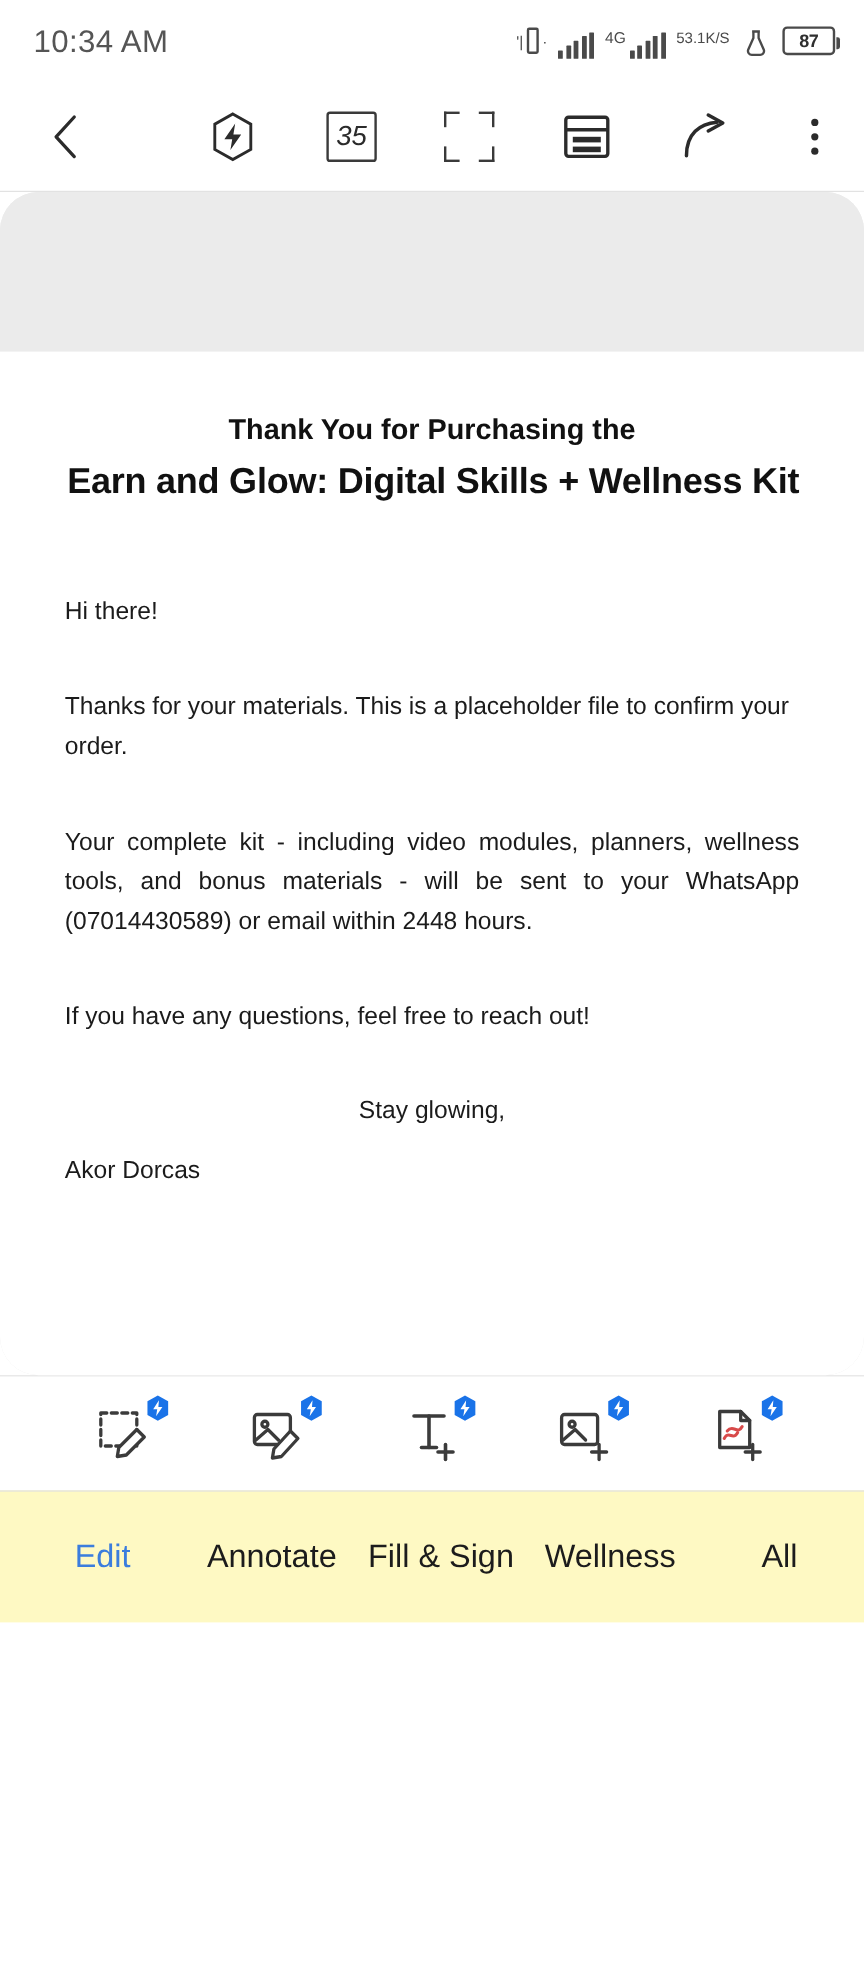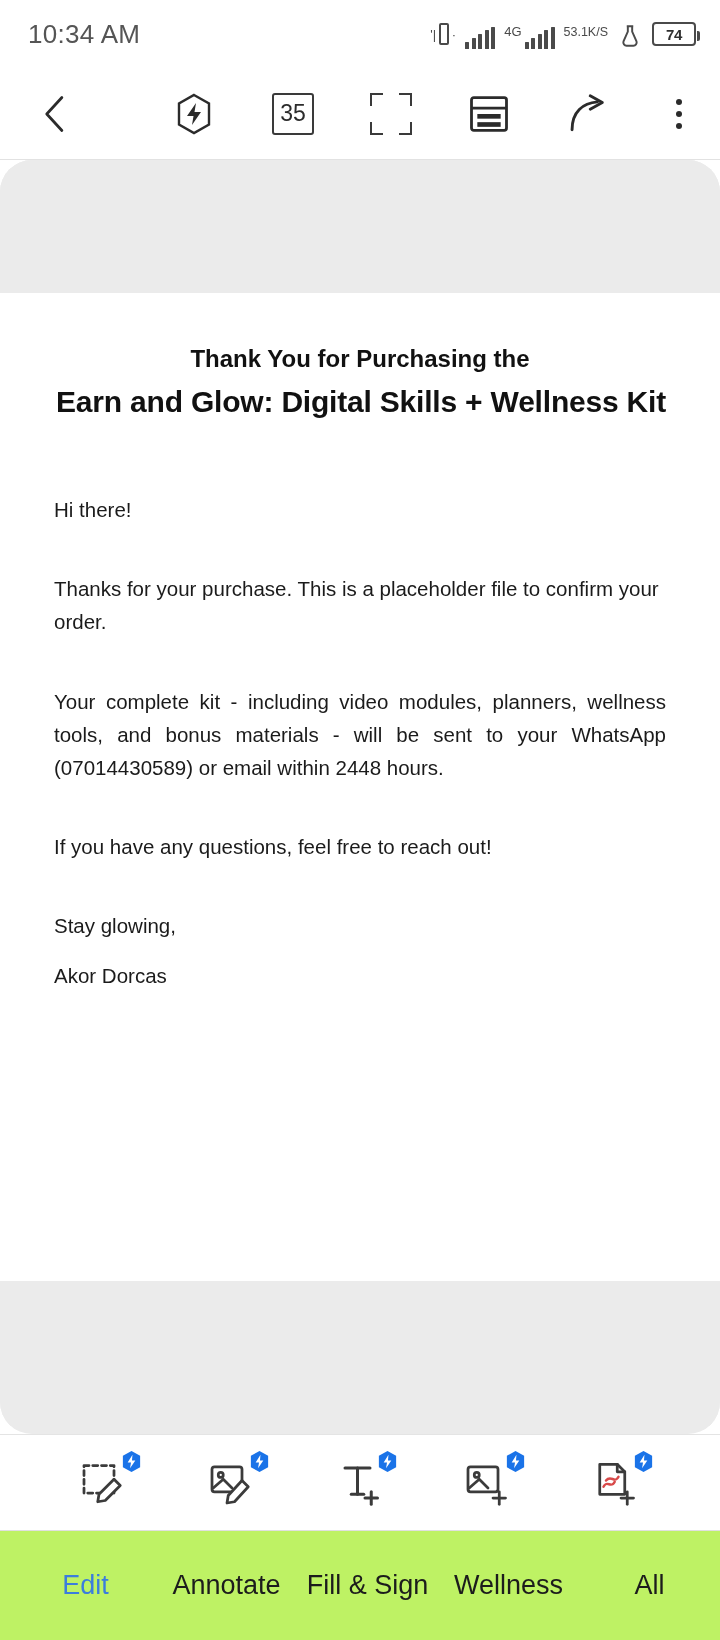--- a/index.html
+++ b/index.html
@@ -4,21 +4,21 @@
 <style>
   * { box-sizing: border-box; margin: 0; padding: 0; }
   html, body {
     width: 720px; height: 1640px;
     background: #ffffff;
     font-family: "Liberation Sans", sans-serif;
     overflow: hidden;
   }
   .screen {
     position: relative;
-    width: 720px; height: 1640px;
+    width: 720px; height: 1352px;
     display: flex; flex-direction: column;
     background: #ffffff;
   }
 
   
   .status-bar {
     height: 68px;
     flex: 0 0 68px;
     display: flex;
     align-items: center;
@@ -79,20 +79,21 @@
     height: 92px;
     display: flex;
     align-items: center;
     background: #ffffff;
     border-bottom: 1px solid #e2e2e2;
     padding: 0 30px 0 32px;
   }
   .tb-btn {
     display: flex; align-items: center; justify-content: center;
     color: #2b2b2b;
+    font-style: italic;
   }
   .tb-back { width: 46px; }
   .tb-spacer { flex: 1 1 auto; }
   .tb-group { display: flex; align-items: center; gap: 56px; }
   .hex {
     width: 44px; height: 44px;
     position: relative;
     display: flex; align-items: center; justify-content: center;
   }
   .pagebox {
@@ -140,21 +141,21 @@
   }
   .doc-body { margin-top: 74px; }
   .doc-p {
     font-size: 20.5px;
     color: #1b1b1b;
     line-height: 1.62;
     margin-bottom: 46px;
     text-align: justify;
   }
   .doc-p.no-justify { text-align: left; }
-  .doc-p.tight { margin-bottom: 0; }
+  .doc-p.tight { margin-bottom: 0; text-align: center; }
   .gap-bottom { height: 145px; background: #ebebeb; }
 
   
   .tool-strip {
     flex: 0 0 96px;
     height: 96px;
     background: #ffffff;
     border-top: 1px solid #e4e4e4;
     display: flex;
     align-items: center;
@@ -170,21 +171,21 @@
   .badge {
     position: absolute;
     top: -4px; right: -8px;
     width: 23px; height: 23px;
   }
 
   
   .tabs {
     flex: 0 0 110px;
     height: 110px;
-    background: #bef264;
+    background: #fef9c3;
     border-top: 1px solid #e0e0e0;
     display: flex;
     align-items: center;
     padding-left: 15px;
   }
   .tab {
     flex: 1 1 0;
     text-align: center;
     font-size: 27px;
     color: #1c1c1c;
@@ -234,21 +235,21 @@
         <span>K/S</span>
       </div>
 
       <div class="si">
         <svg width="26" height="26" viewBox="0 0 24 24" fill="none" stroke="#4a4a4a" stroke-width="1.8">
           <path d="M9 3h6M10 3v5l-4 9a3 3 0 0 0 3 4h6a3 3 0 0 0 3-4l-4-9V3"></path>
         </svg>
       </div>
 
       <div class="si battery">
-        <span class="lvl">74</span>
+        <span class="lvl">87</span>
       </div>
     </div>
   </div>
 
   <div class="toolbar">
     <div class="tb-btn tb-back">
       <svg width="34" height="44" viewBox="0 0 24 32" fill="none" stroke="#2b2b2b" stroke-width="2" stroke-linecap="round" stroke-linejoin="round">
         <polyline points="17,4 6,16 17,28"></polyline>
       </svg>
     </div>
@@ -299,21 +300,21 @@
 
   <div class="doc-scroll">
     <div class="gap-top"></div>
 
     <div class="page">
       <div class="doc-title-1">Thank You for Purchasing the</div>
       <div class="doc-title-2">Earn and Glow: Digital Skills + Wellness Kit</div>
 
       <div class="doc-body">
         <p class="doc-p no-justify">Hi there!</p>
-        <p class="doc-p no-justify">Thanks for your purchase. This is a placeholder file to confirm your order.</p>
+        <p class="doc-p no-justify">Thanks for your materials. This is a placeholder file to confirm your order.</p>
         <p class="doc-p">Your complete kit - including video modules, planners, wellness tools, and bonus materials - will be sent to your WhatsApp (07014430589) or email within 2448 hours.</p>
         <p class="doc-p no-justify">If you have any questions, feel free to reach out!</p>
         <p class="doc-p no-justify tight">Stay glowing,</p>
         <p class="doc-p no-justify" style="margin-top:16px">Akor Dorcas</p>
       </div>
     </div>
 
     <div class="gap-bottom"></div>
   </div>
 

